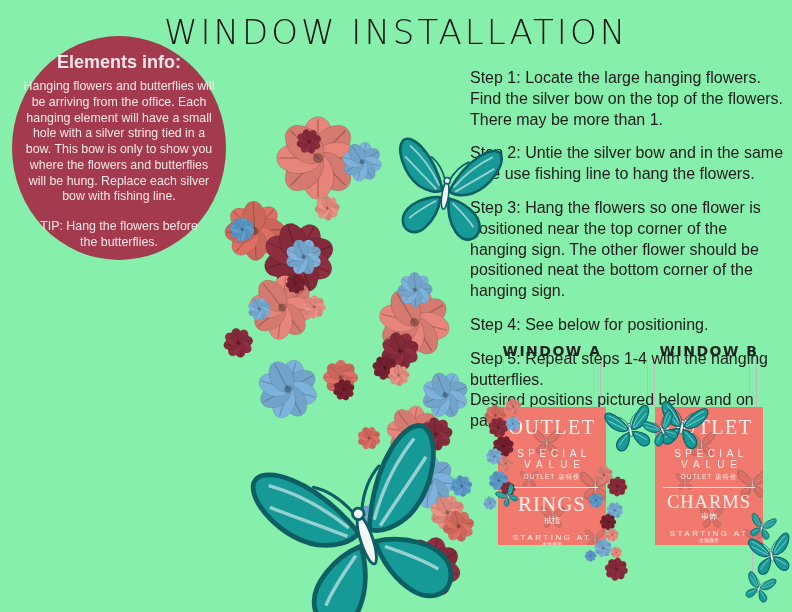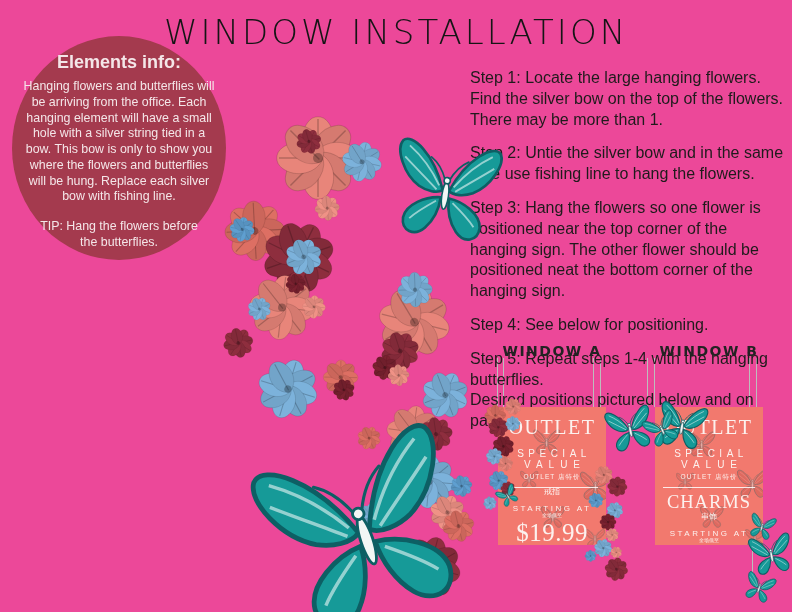--- a/index.html
+++ b/index.html
@@ -1,16 +1,16 @@
 <!DOCTYPE html>
 <html><head>
 <meta charset="utf-8">
 <style>
   html,body{margin:0;padding:0;background:#e9e9e9;}
-  .page{position:relative;width:792px;height:612px;background:#ec4899;overflow:hidden;
+  .page{position:relative;width:792px;height:612px;background:#86efac;overflow:hidden;
         font-family:"Liberation Sans",sans-serif;color:#1d1d1d;margin:0 auto;}
 
   
   .title{position:absolute;top:12px;left:0;width:100%;text-align:center;
          font-family:"DejaVu Sans","Liberation Sans",sans-serif;font-weight:200;
          font-size:34px;letter-spacing:3px;color:#151515;margin:0;}
 
   
   .info-circle{position:absolute;left:12px;top:36px;width:214px;height:224px;border-radius:50%;
                background:#a43a4e;color:#f4e6e8;text-align:center;z-index:2;
@@ -136,20 +136,21 @@
 
   <div class="win-label" style="left:498px;">WINDOW A</div>
   <div class="win-label" style="left:655px;">WINDOW B</div>
 
   <div class="sign" style="left:498px;">
     <div class="txt s-outlet">OUTLET</div>
     <div class="txt s-special">SPECIAL</div>
     <div class="txt s-value">VALUE</div>
     <div class="txt s-sub">OUTLET 店特价</div>
     <div class="s-div"></div>
+    <div class="txt s-cat">RINGS</div>
     <div class="txt s-catzh">戒指</div>
     <div class="txt s-start">STARTING AT</div>
     <div class="txt s-startzh">全场低至</div>
     <div class="txt s-price">$19.99</div>
   <svg viewBox="-50 -55 100 110" class="bf pat" style="left: 20px; top: 6px; width: 30px; height: 30px; color: rgb(200, 87, 78);">
         <use href="#butterfly" xlink:href="#butterfly"></use>
       </svg>
       <svg viewBox="-50 -55 100 110" class="bf pat" style="left: 65px; top: 46px; width: 34px; height: 34px; color: rgb(200, 87, 78);">
         <use href="#butterfly" xlink:href="#butterfly"></use>
       </svg>

